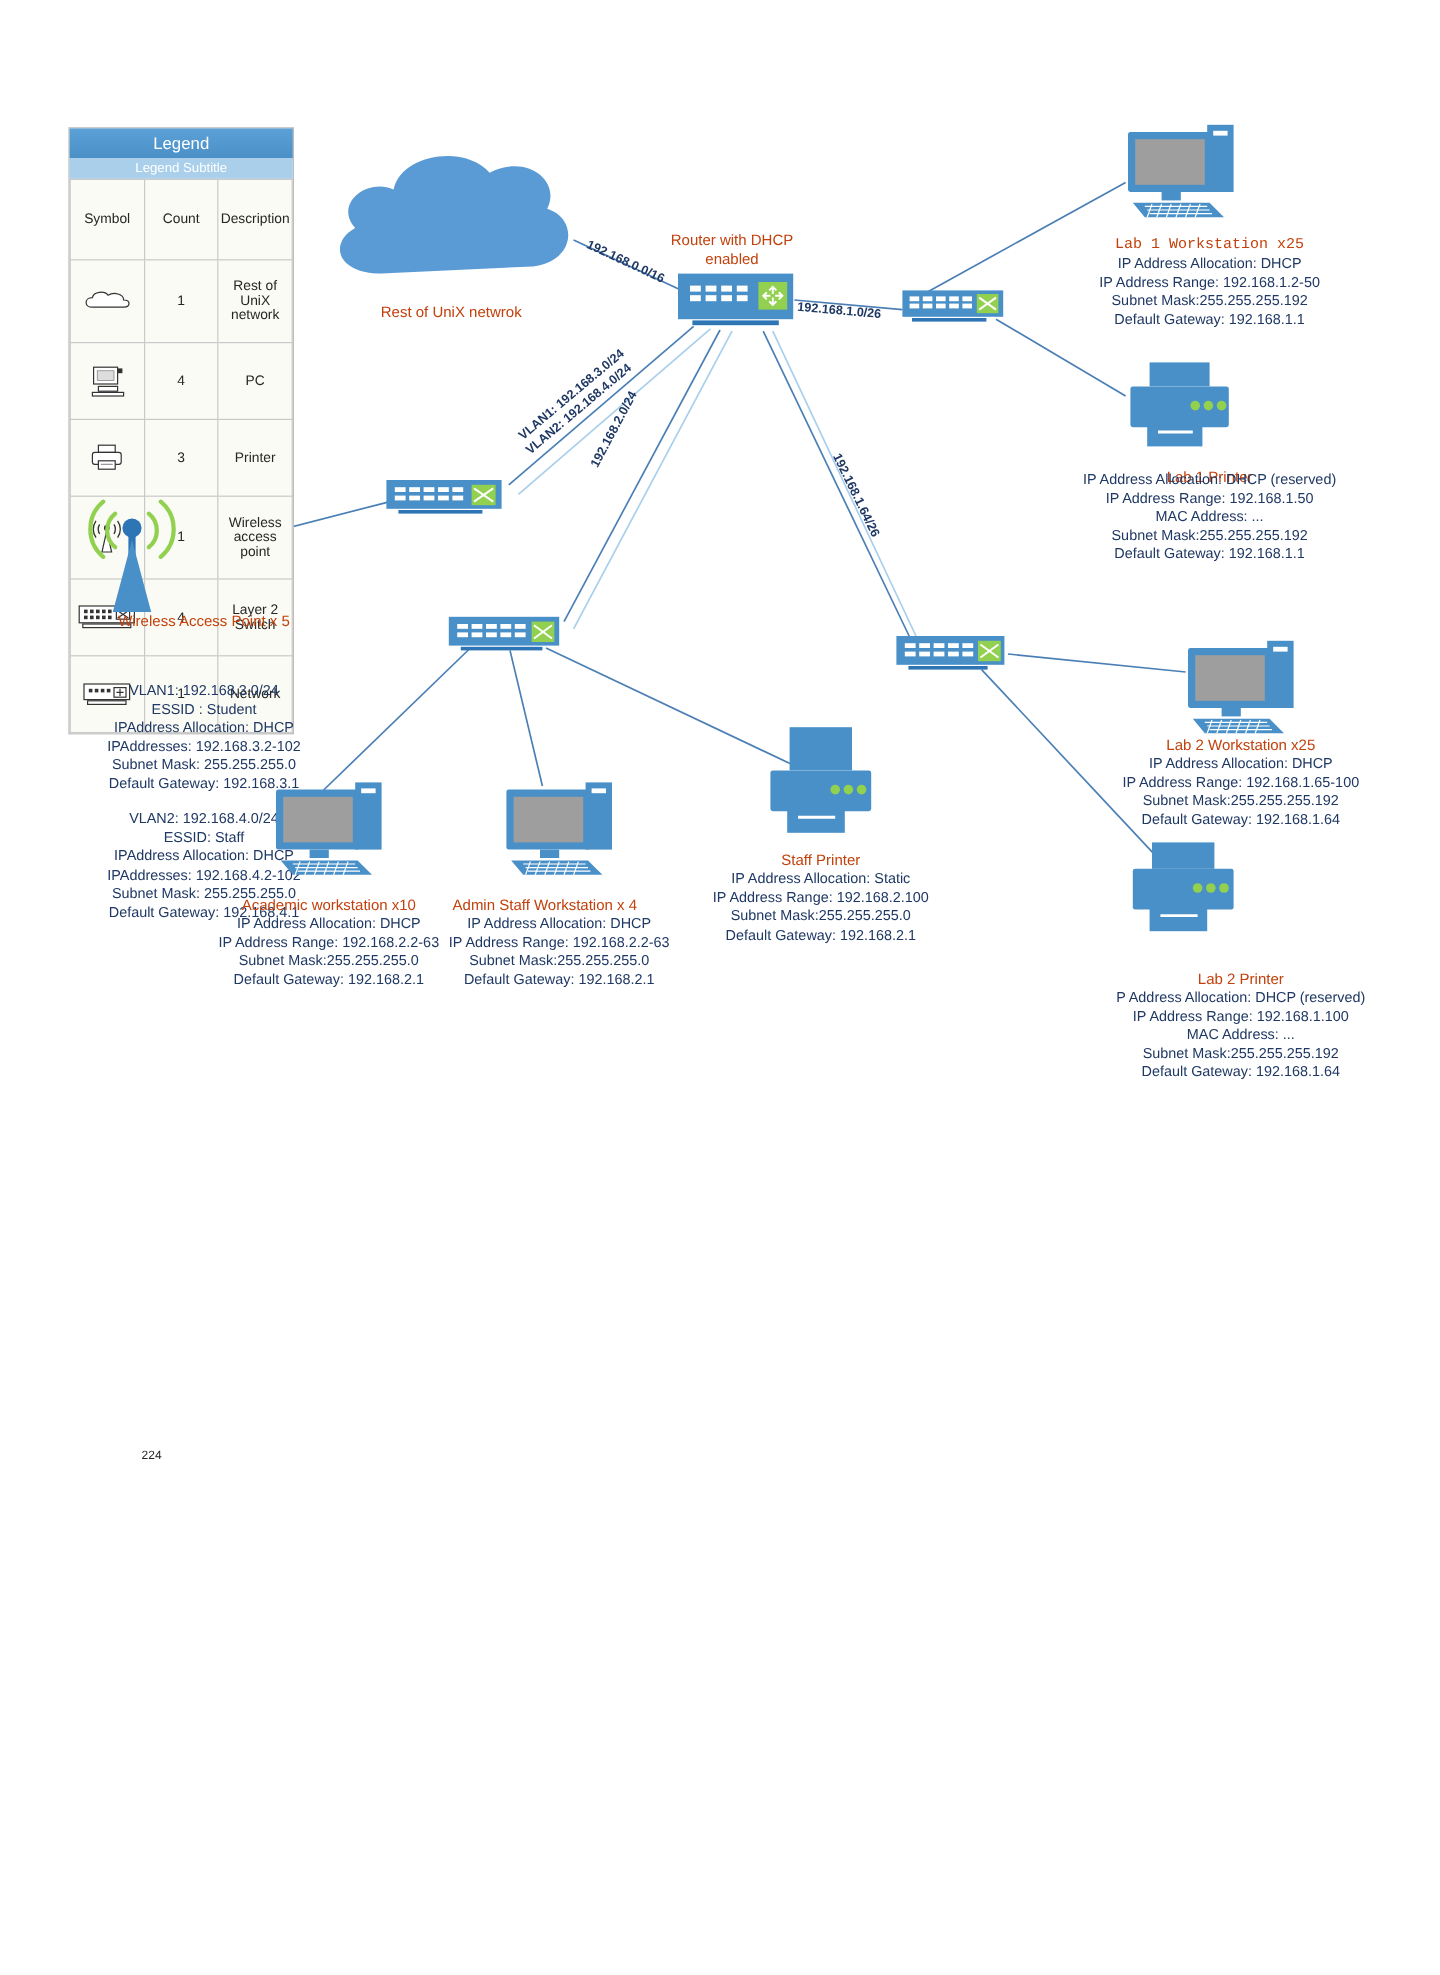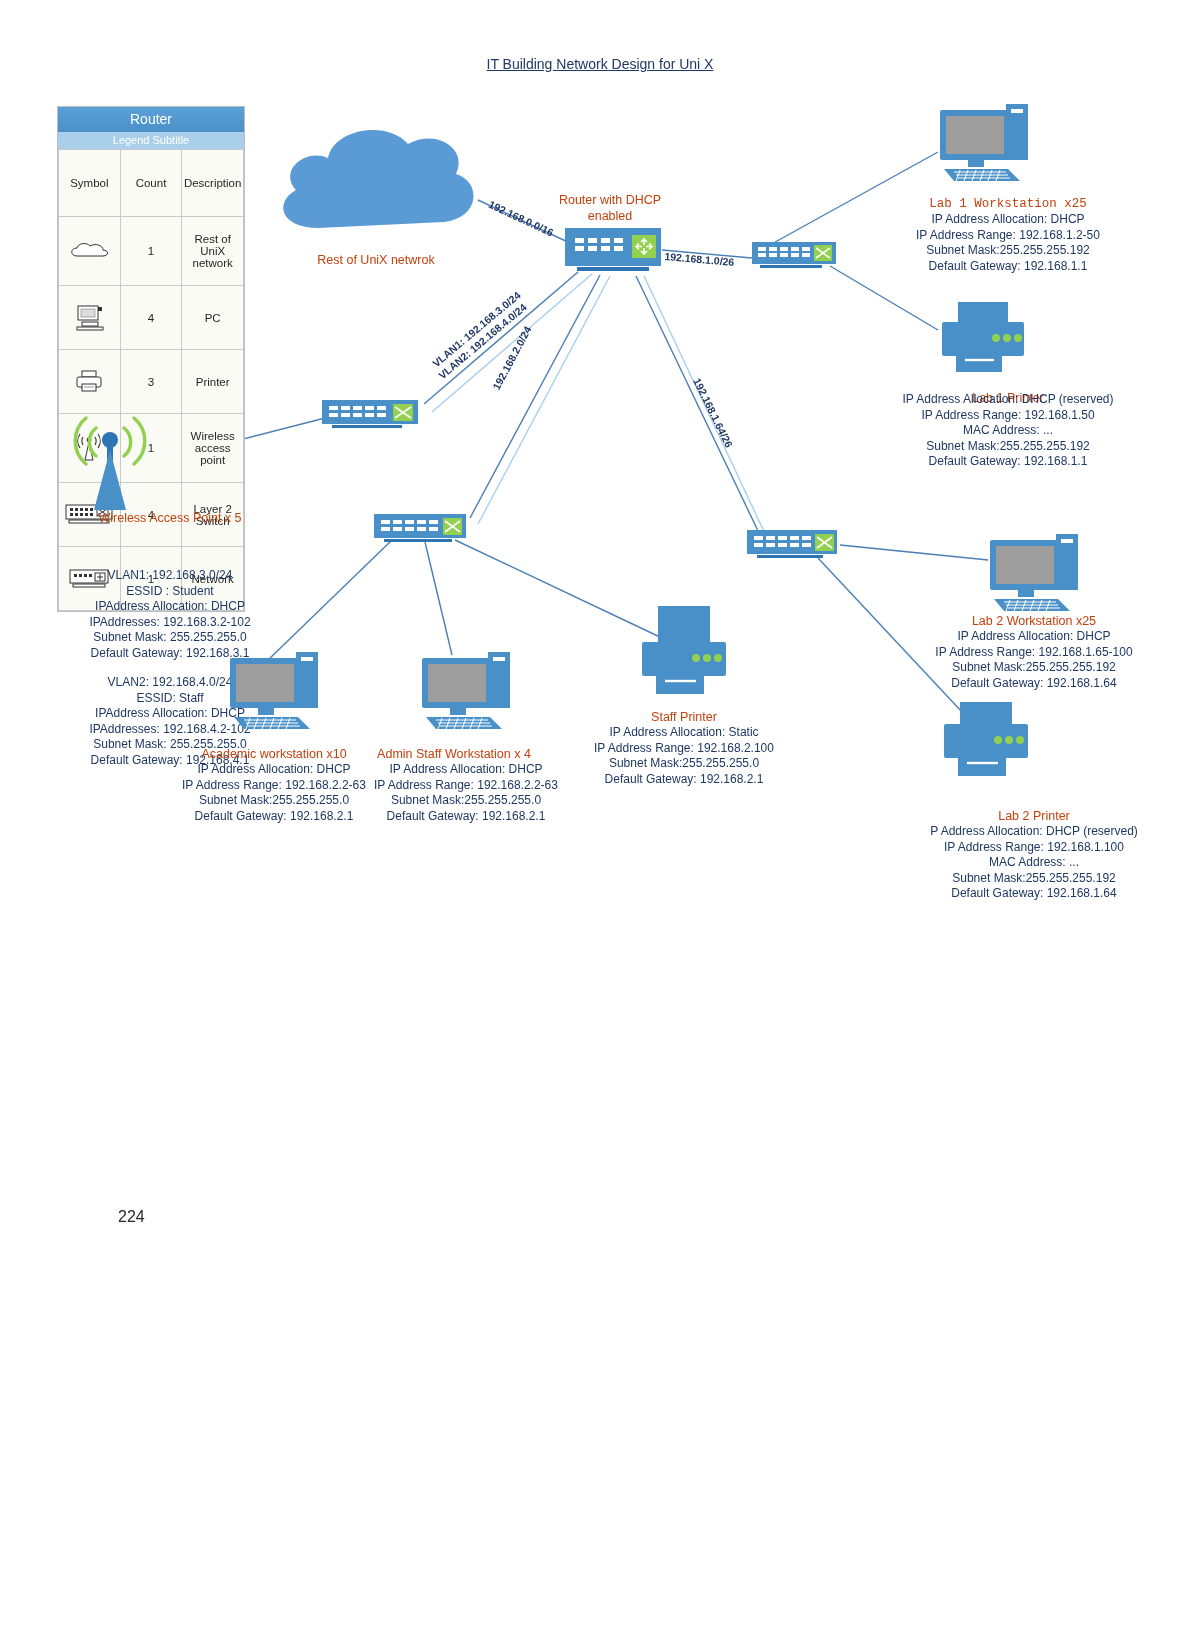--- a/index.html
+++ b/index.html
@@ -81,21 +81,21 @@
     position:absolute;
     font-size:10.5px;
     color:#1f3864;
     white-space:nowrap;
     transform-origin:0 0;
     font-weight:bold;
   }
   .node{ position:absolute; }
   .pagenum{
     position:absolute; left:118px; top:1208px;
-    font-size:16px; color:#262626;
+    font-size:10px; color:#262626;
   }
 </style>
 </head>
 <body>
 
 <div id="page">
 
   <svg id="wires" viewBox="0 0 1200 1646">
     <g stroke="#4a7fb5" stroke-width="1.4" fill="none">
 
@@ -123,24 +123,23 @@
       <line x1="425" y1="542" x2="452" y2="655"></line>
 
       <line x1="455" y1="540" x2="662" y2="638"></line>
 
       <line x1="840" y1="545" x2="988" y2="560"></line>
 
       <line x1="818" y1="558" x2="962" y2="712"></line>
     </g>
   </svg>
 
-  <div class="title"><span>IT Building Network Design for Uni X</span></div>
 
   <div class="legend">
-    <div class="legend-hd">Router</div>
+    <div class="legend-hd">Legend</div>
     <div class="legend-sub">Legend Subtitle</div>
     <table class="legend-tbl">
       <tbody>
           <tr>
         <th>Symbol</th>
         <th>Count</th>
         <th>Description</th>
       </tr>
       <tr>
         <td class="symcell">

